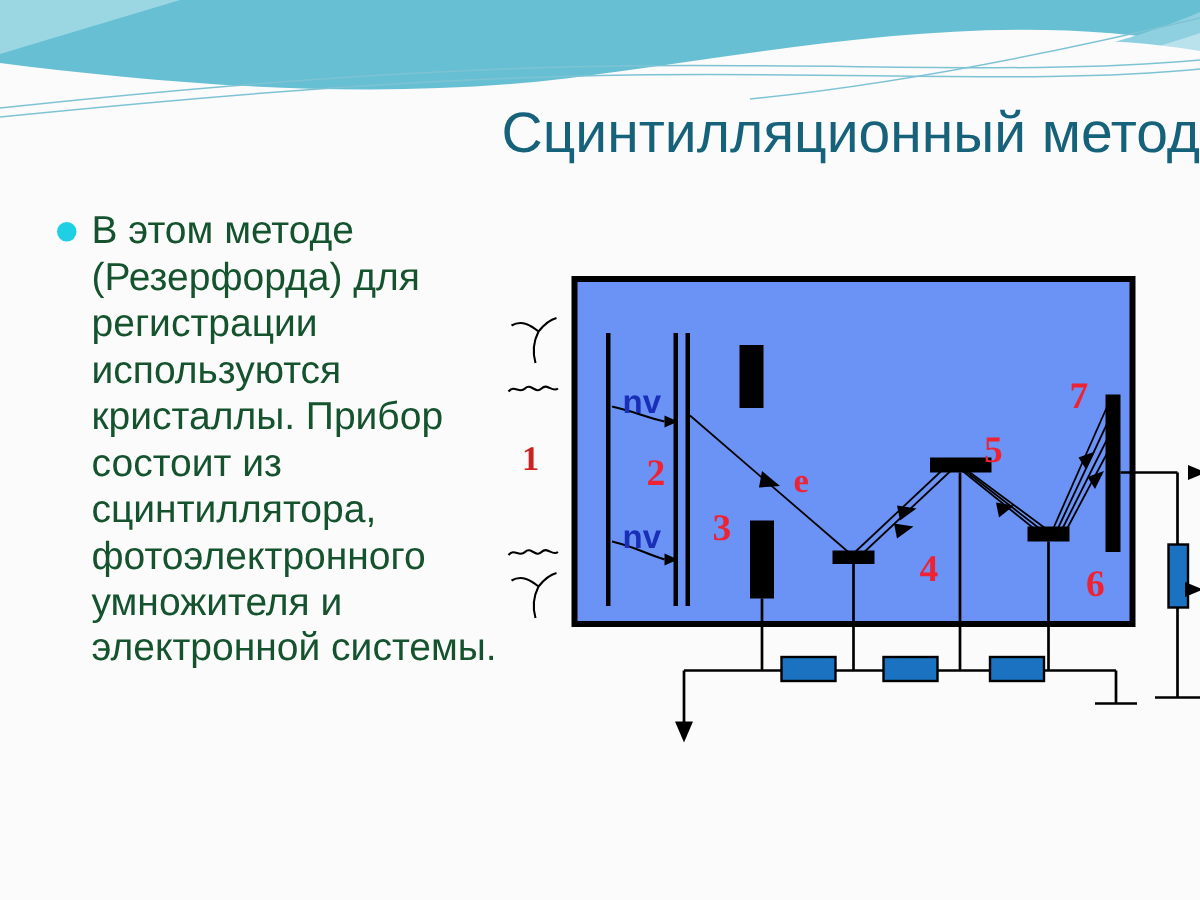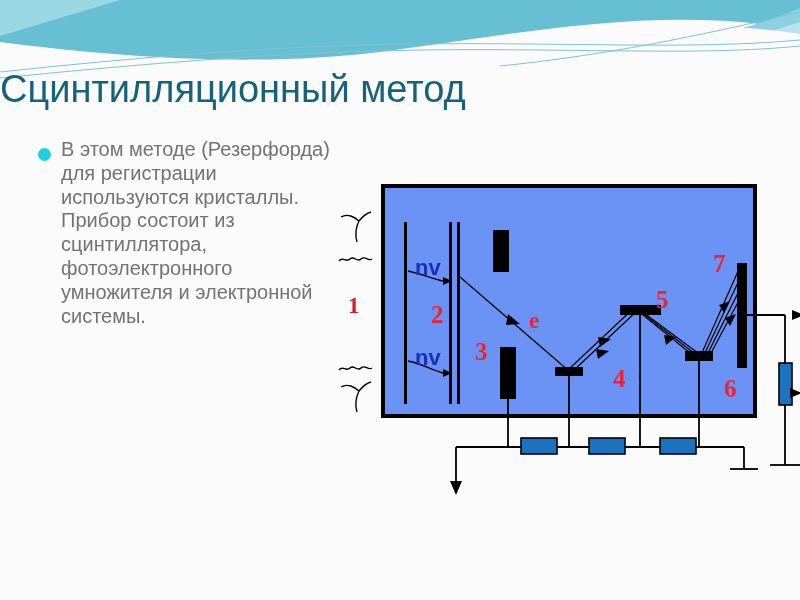--- a/index.html
+++ b/index.html
@@ -21,21 +21,21 @@
     left: 0; top: 0;
     width: 800px; height: 80px;
     overflow: hidden;
   }
 
   
   #slide-title {
     position: absolute;
     left: 0; top: 68px;
     width: 800px;
-    text-align: left;
+    text-align: right;
     font-size: 38px;
     font-weight: normal;
     color: #15627a;
     letter-spacing: 0px;
     white-space: nowrap;
   }
 
   
   #body-block {
     position: absolute;
@@ -48,23 +48,23 @@
   }
   .bullet-dot {
     width: 13px; height: 13px;
     border-radius: 50%;
     background: #1fd0e4;
     margin-top: 10px;
     margin-right: 10px;
     flex: 0 0 auto;
   }
   .bullet-text {
-    font-size: 20px;
+    font-size: 26px;
     line-height: 1.19;
-    color: #737373;
+    color: #14532d;
     font-weight: normal;
   }
 
   
   #diagram {
     position: absolute;
     left: 330px; top: 175px;
     width: 470px; height: 330px; font-weight: bold;
   }
   #diagram svg { display: block; }

